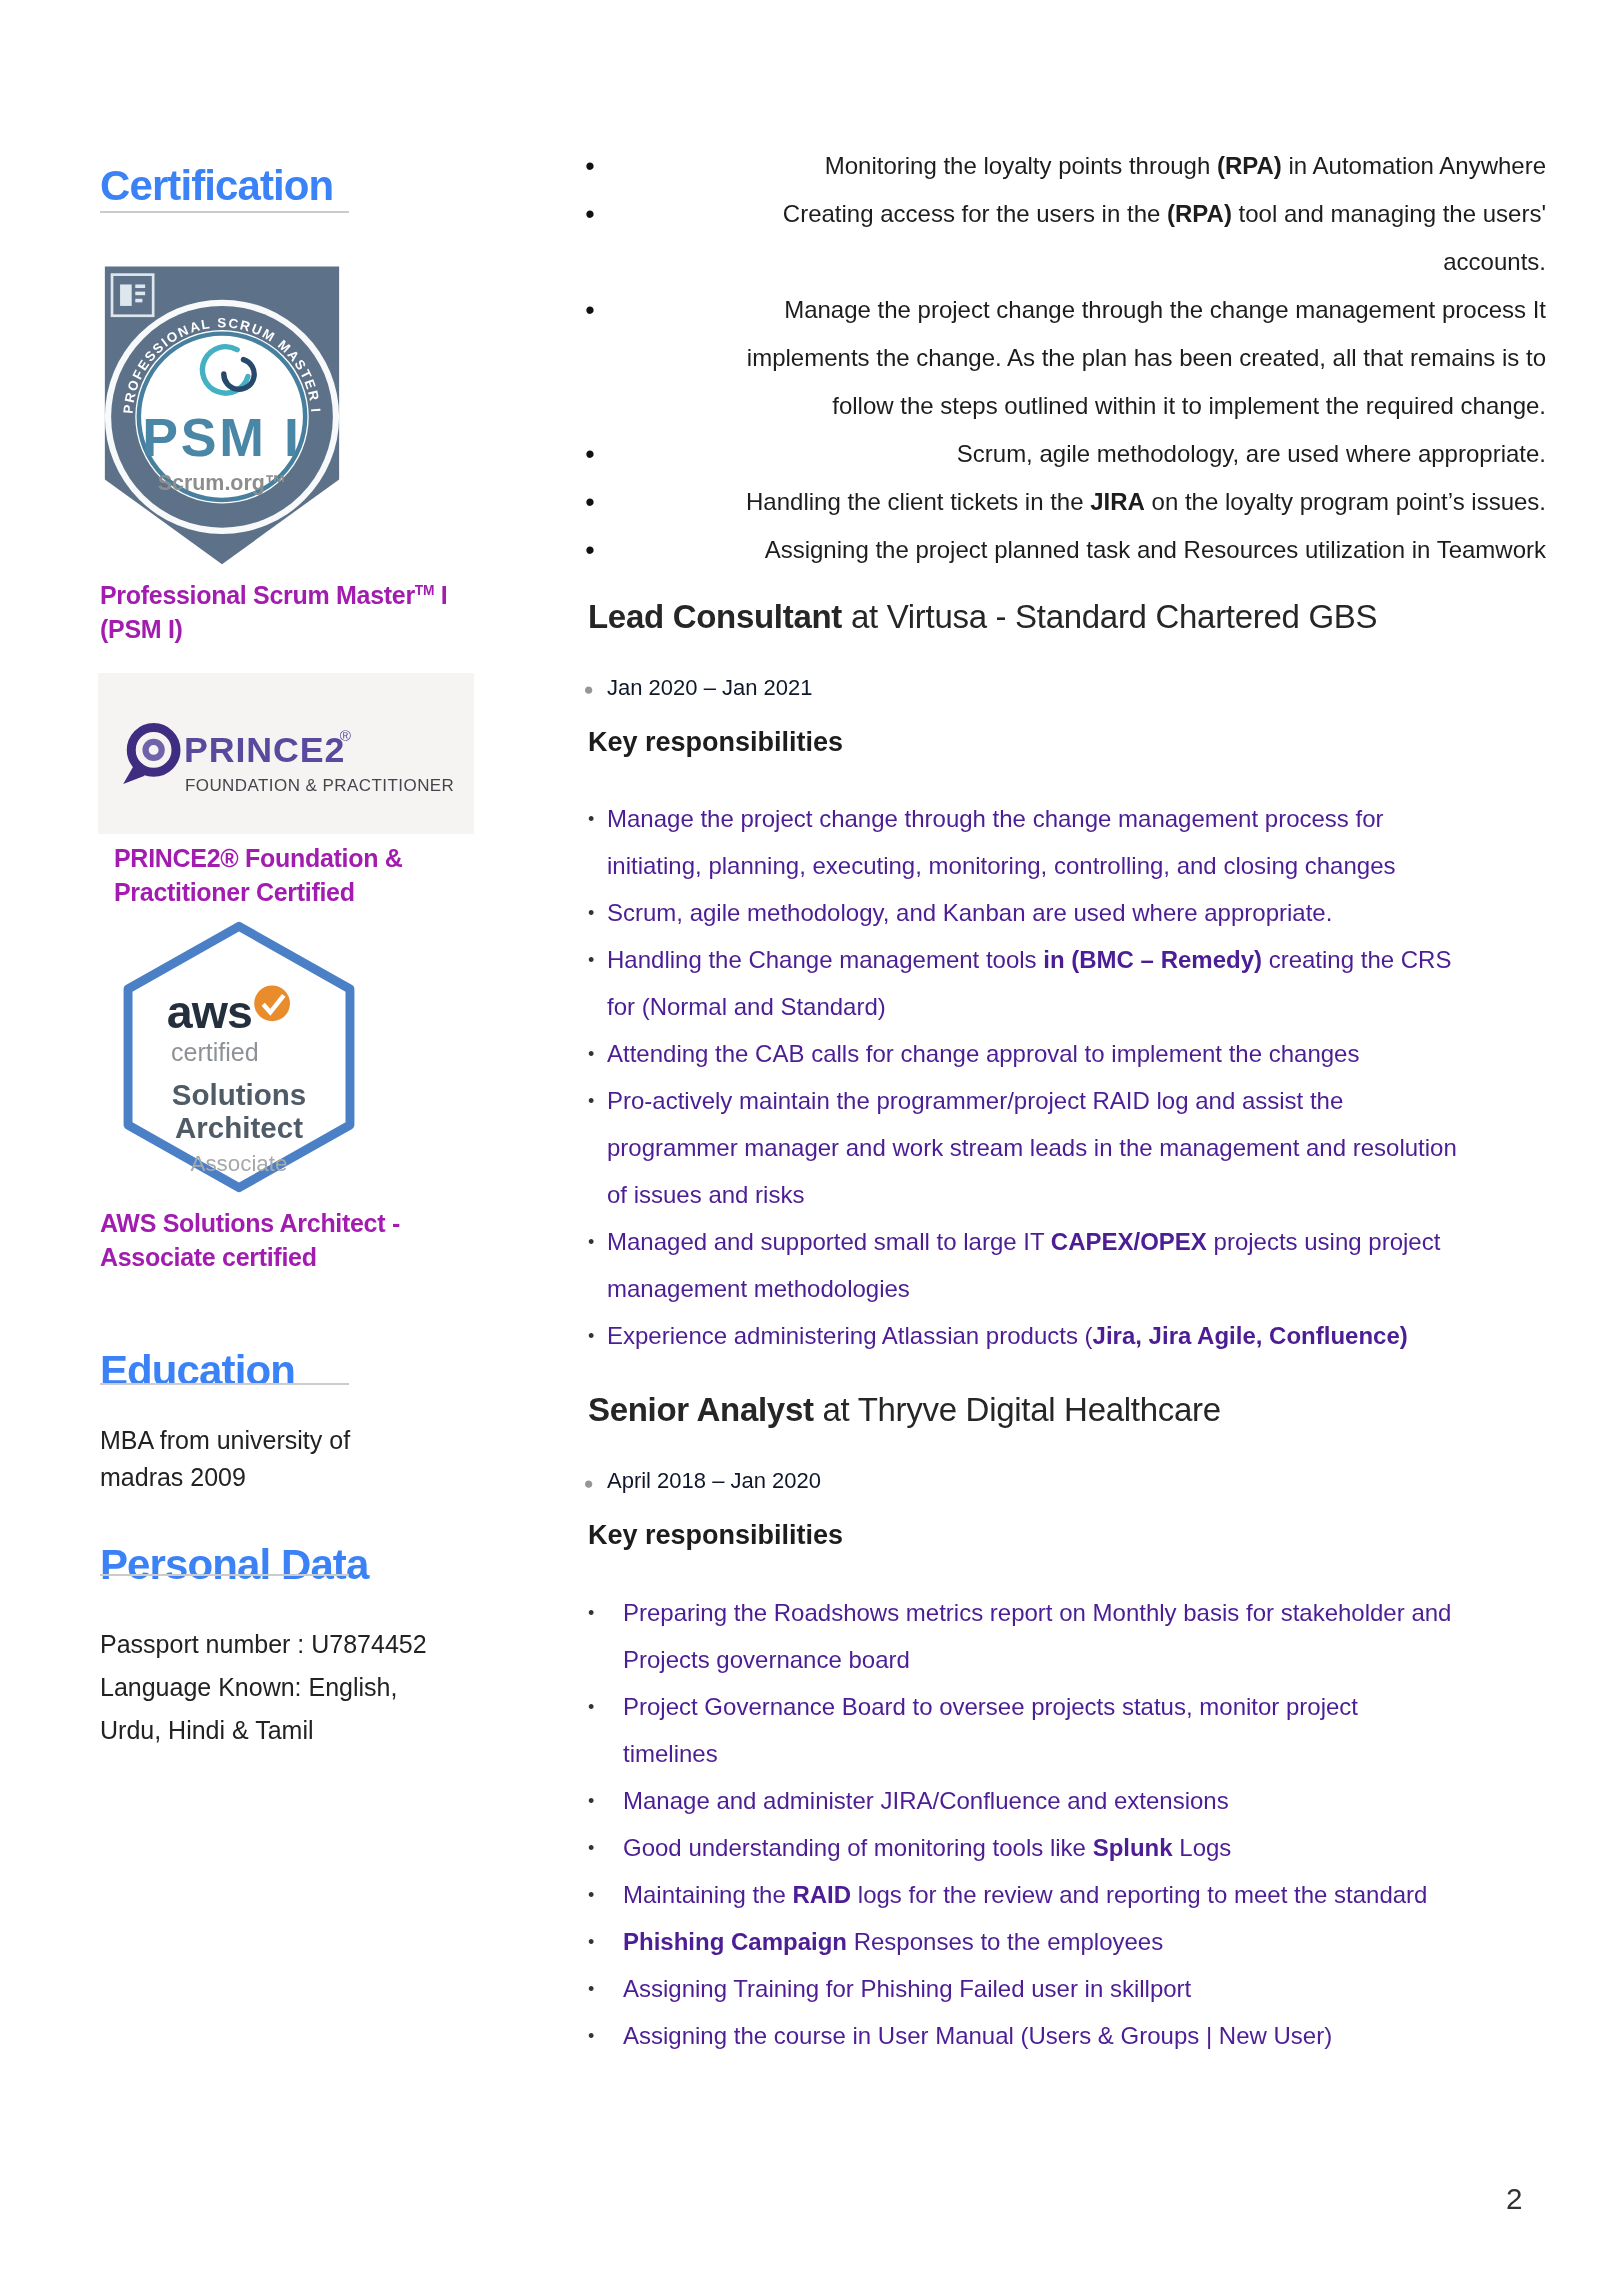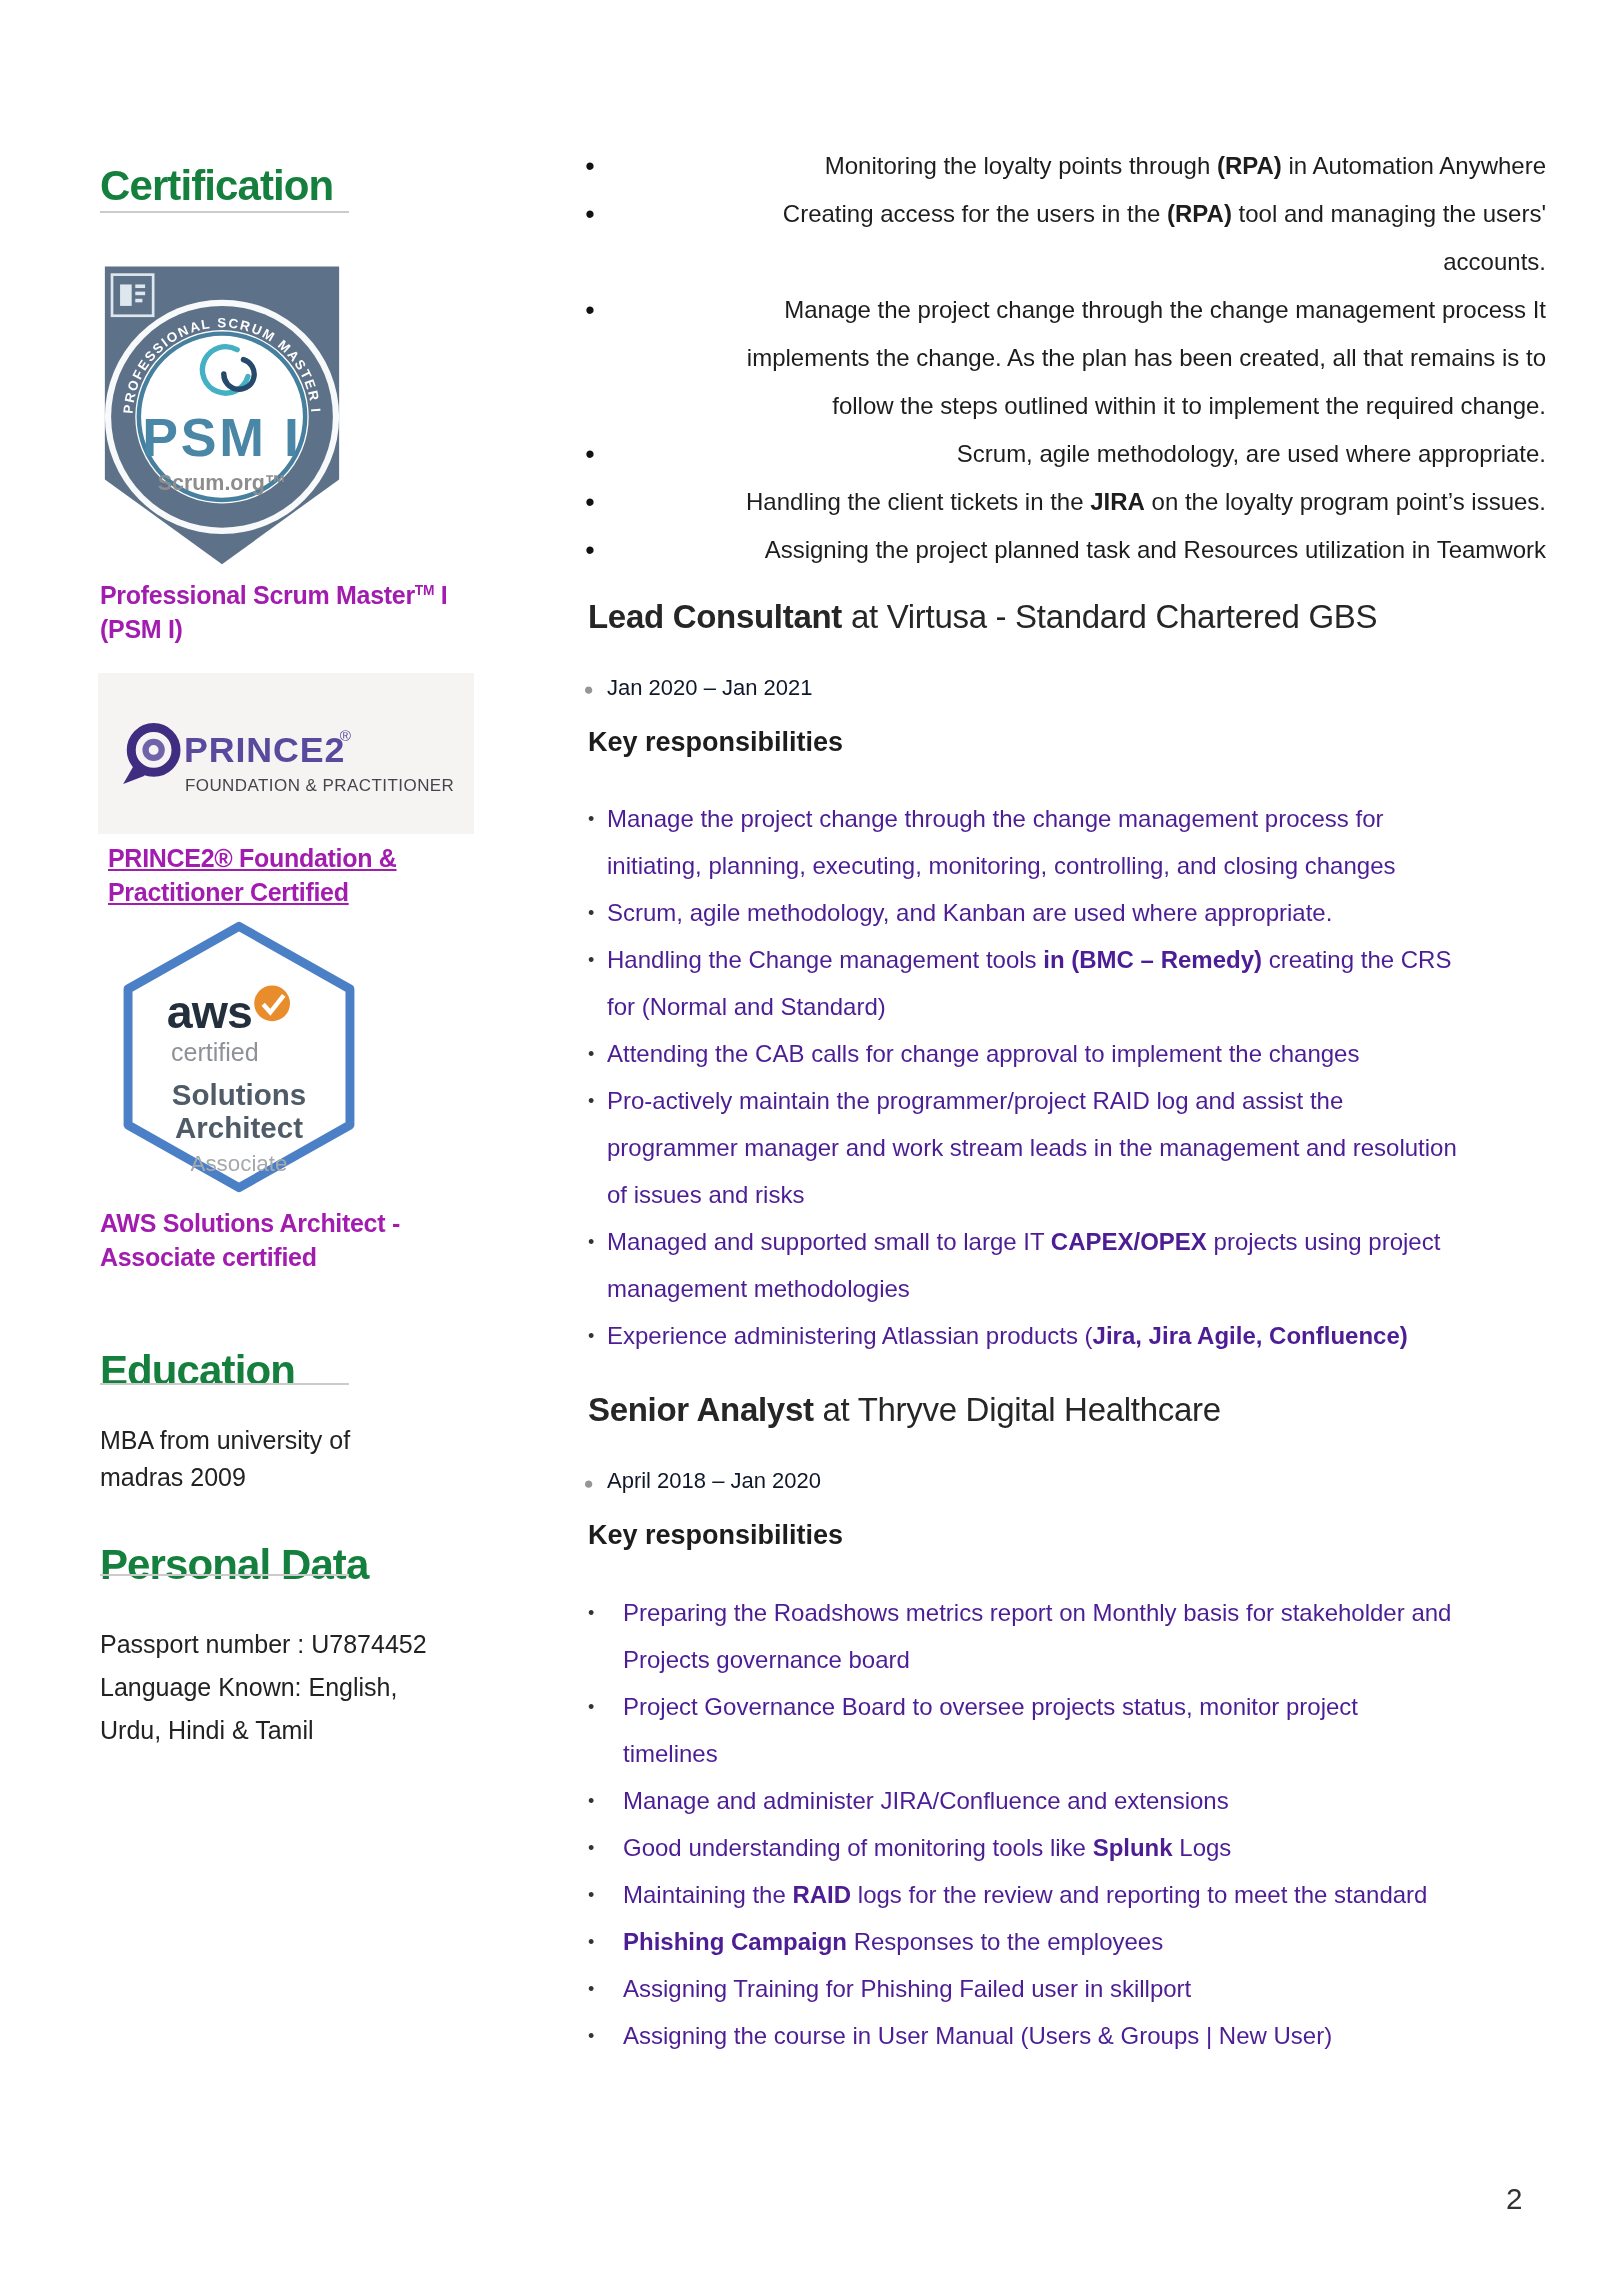--- a/index.html
+++ b/index.html
@@ -3,21 +3,21 @@
 <meta charset="utf-8">
 <style>
   html,body{margin:0;padding:0;}
   body{
     width:1621px;height:2293px;position:relative;background:#ffffff;
     font-family:"Liberation Sans",sans-serif;color:#1c1c1c;overflow:hidden;
   }
   .abs{position:absolute;}
   
   .sidebar{position:absolute;left:100px;top:0;width:403px;height:2293px;}
-  .side-title{font-size:42px;font-weight:700;letter-spacing:-0.9px;color:#15803d;white-space:nowrap;line-height:48px;}
+  .side-title{font-size:42px;font-weight:700;letter-spacing:-0.9px;color:#3b82f6;white-space:nowrap;line-height:48px;}
   .rule{height:1.8px;background:#cbcbcb;width:249px;}
   .caption{font-size:25px;font-weight:700;color:#a21caf;line-height:34px;white-space:nowrap;letter-spacing:-0.3px;}
   .caption sup{font-size:0.55em;}
   .prince-logo{background:#f5f4f2;width:376px;height:161px;}
   .side-body{font-size:25px;color:#222;line-height:37px;width:296px;}
   .side-body .b{font-weight:400;}
   .personal-line{font-size:25px;color:#222;line-height:43px;white-space:nowrap;}
   
   .main{position:absolute;left:588px;top:0;width:958px;}
   ul{list-style:none;margin:0;padding:0;}
@@ -80,21 +80,21 @@
   <div class="abs prince-logo" style="left:-1.8px;top:673px;">
     <svg width="376" height="161" viewBox="0 0 420 180">
       <circle cx="62" cy="86" r="25" fill="none" stroke="#3f2d82" stroke-width="10"></circle>
       <circle cx="62" cy="86" r="9" fill="none" stroke="#7163aa" stroke-width="7"></circle>
       <path d="M40,103 L28,124 L52,115 Z" fill="#3f2d82"></path>
       <text x="96" y="100" font-size="40" font-weight="600" fill="#5a4a9e" letter-spacing="1">PRINCE2</text>
       <text x="270" y="76" font-size="17" fill="#5a4a9e">®</text>
       <text x="97" y="132" font-size="19" fill="#45454d" letter-spacing="0.5">FOUNDATION &amp; PRACTITIONER</text>
     </svg>
   </div>
-  <div class="abs caption" style="left:8px;top:841px;text-decoration:underline;">
+  <div class="abs caption" style="left:14px;top:841px;">
     <div>PRINCE2® Foundation &amp;</div>
     <div>Practitioner Certified</div>
   </div>
 
   <div class="abs" style="left:19.7px;top:919px;width:238px;height:276px;">
     <svg width="238" height="276" viewBox="0 0 266 308">
       <polygon points="133,8 257,78 257,230 133,300 9,230 9,78" fill="#ffffff" stroke="#4b80c6" stroke-width="10" stroke-linejoin="round"></polygon>
       <text x="100" y="122" text-anchor="middle" font-size="52" font-weight="700" fill="#242f3e" letter-spacing="-1">aws</text>
       <g>
         <circle cx="170" cy="94" r="20" fill="#e98c2c"></circle>

